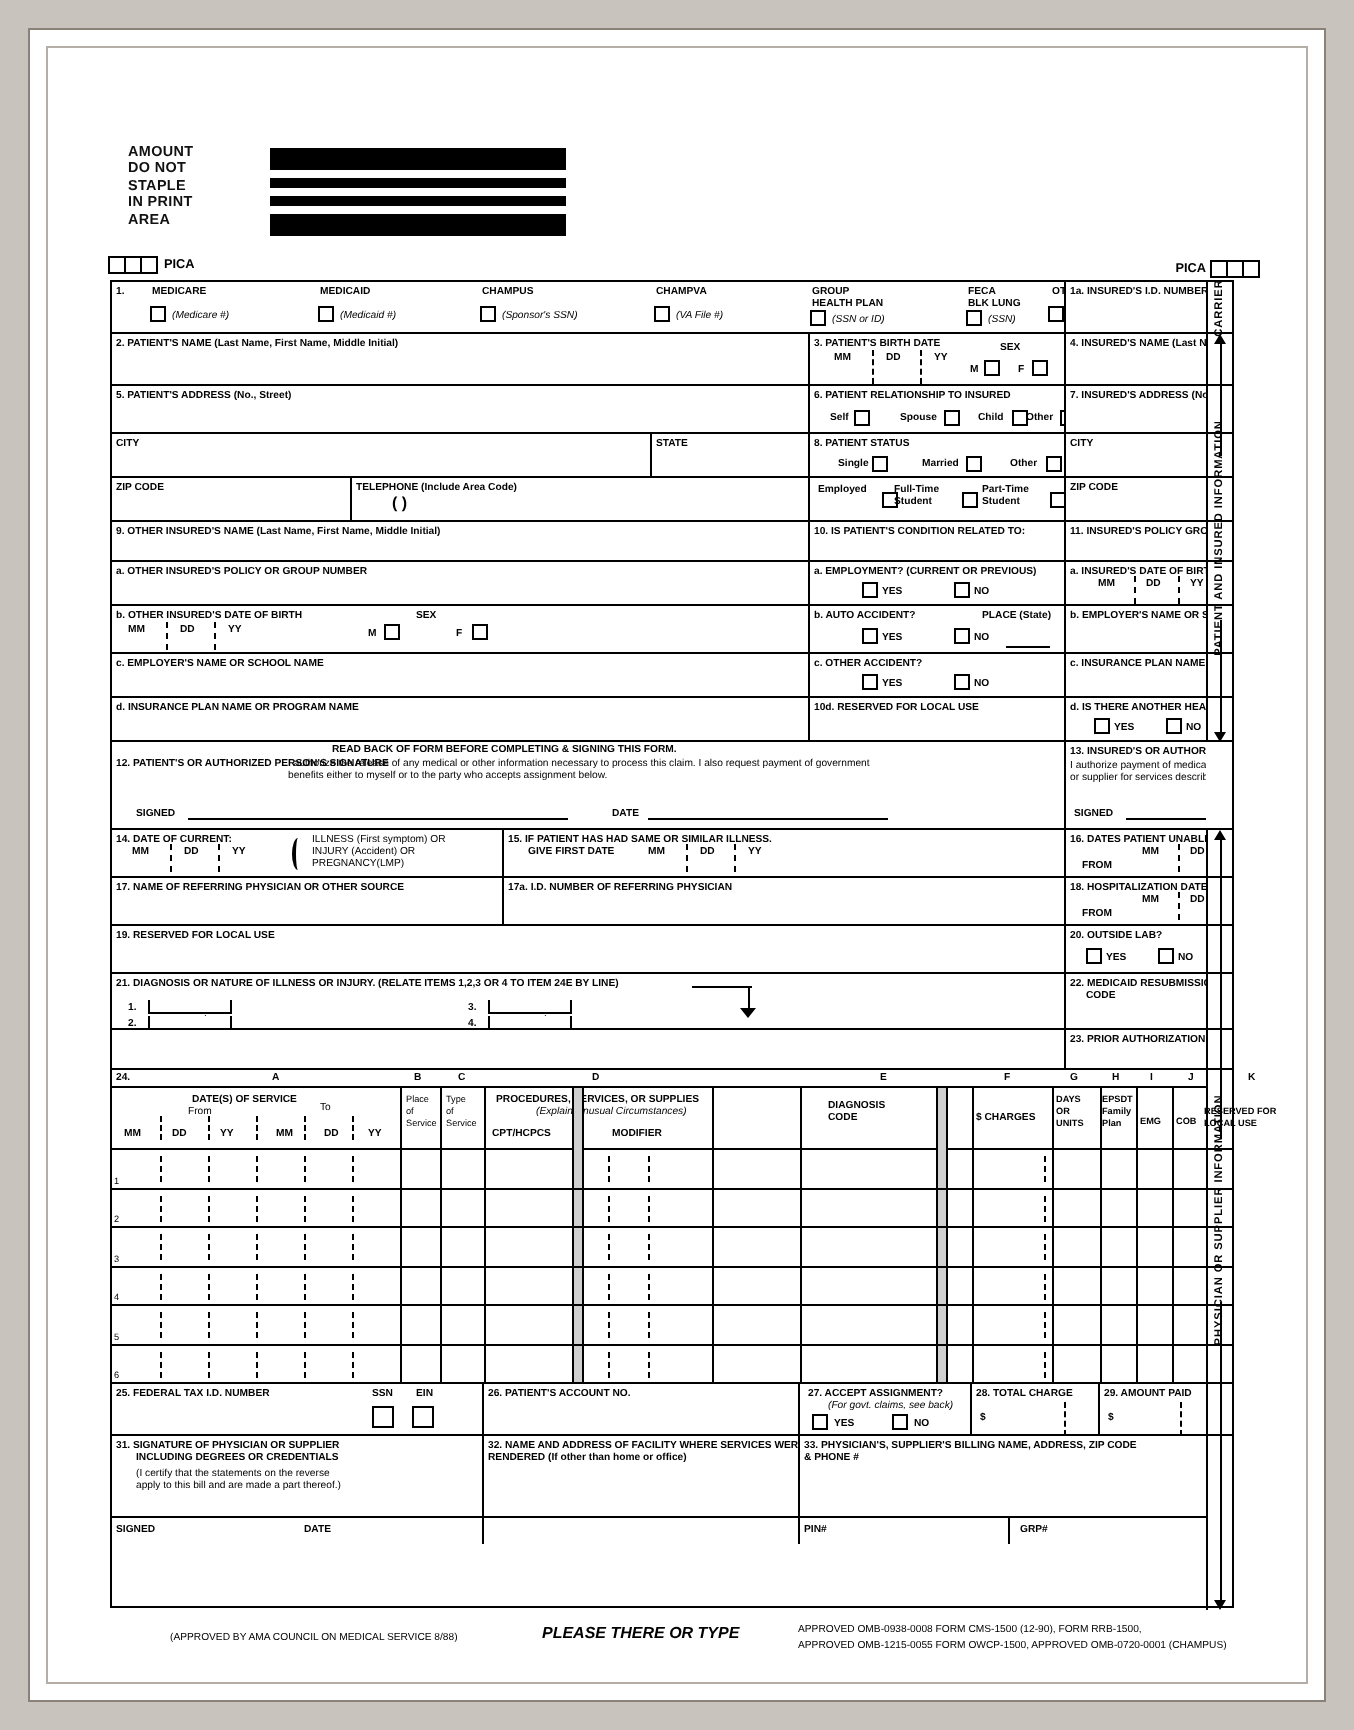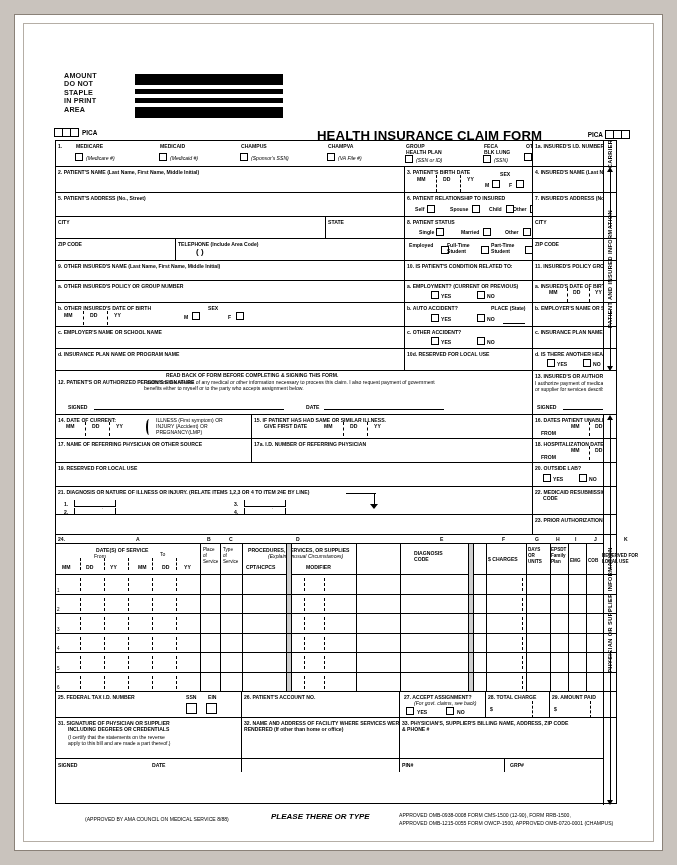--- a/index.html
+++ b/index.html
@@ -105,21 +105,20 @@
   </div>
 
   <div class="pica-tl">
     <span class="pica-boxes">
             <i></i>
             <i></i>
             <i></i>
           </span>
     <span class="pica-lbl">PICA</span>
   </div>
-  <div class="form-title">HEALTH INSURANCE CLAIM FORM</div>
   <div class="pica-tr">
     <span class="pica-lbl">PICA</span>
     <span class="pica-boxes">
             <i></i>
             <i></i>
             <i></i>
           </span>
   </div>
 
   <div class="grid" id="grid">

